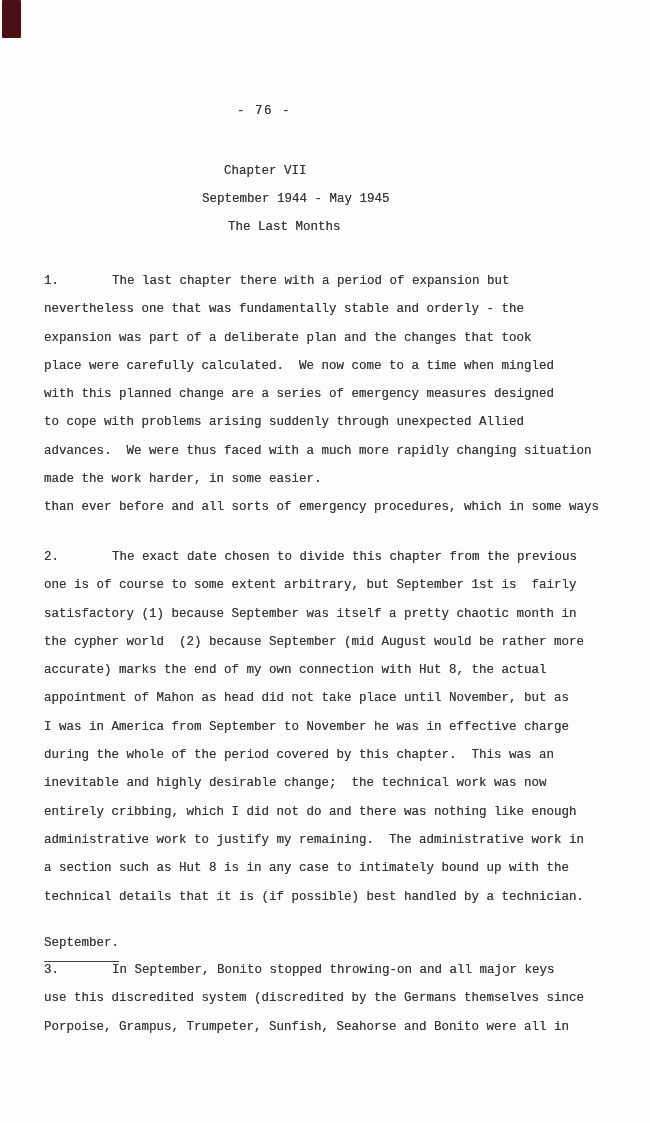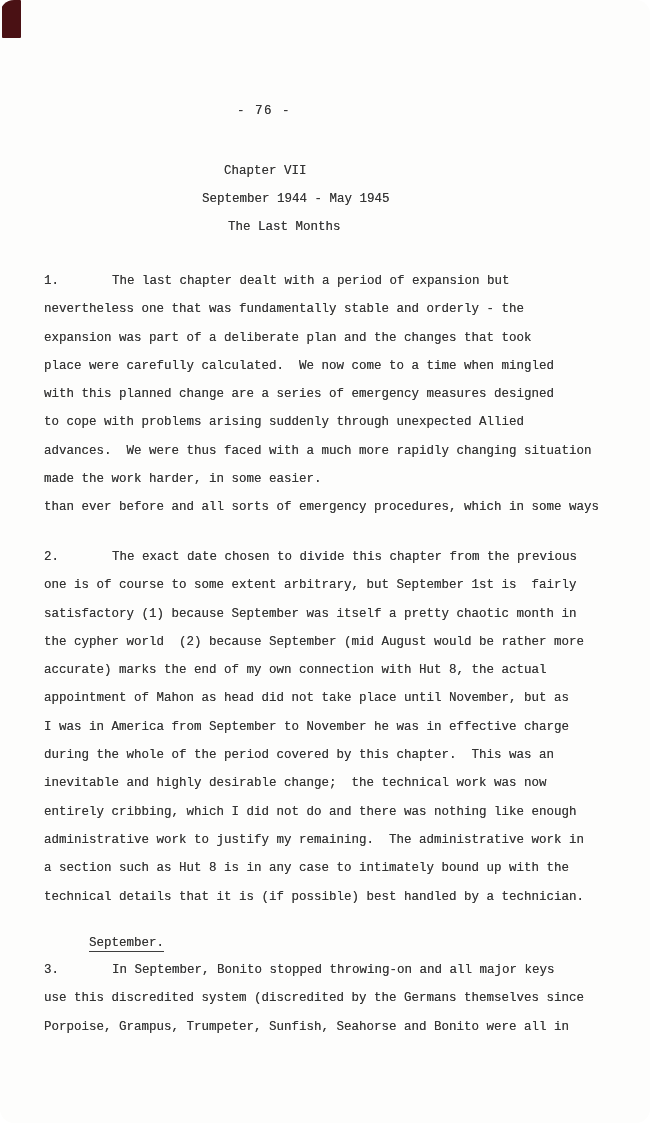--- a/index.html
+++ b/index.html
@@ -5,50 +5,49 @@
   html,body{margin:0;padding:0;background:#ffffff;}
   .page{
     position:relative;
     width:650px;height:1123px;
     background:#fdfdfc;
     font-family:"Liberation Mono","DejaVu Sans Mono",monospace;
     font-size:12.5px;
     color:#343434;
     text-shadow:0 0 .5px rgba(45,45,45,.65);
     overflow:hidden;
-    border-radius:14px;
   }
   .corner-mark{
     position:absolute;top:0;left:2px;width:19px;height:38px;
     background:#4a1114;border-radius:1px;
   }
   .hline{position:absolute;white-space:pre;line-height:28px;}
   .pageno{top:97px;left:237px;letter-spacing:1.5px;}
   .chapter{top:157px;left:224px;}
   .period{top:185px;left:190px;margin-left:12px;}
   .subtitle{top:213px;left:228px;}
   .para{position:absolute;left:44px;}
   .line{white-space:pre;line-height:28.3px;height:28.3px;}
   .pnum{display:inline-block;width:68px;}
-  .underline{border-bottom:1.3px solid #3e3e3e;padding-bottom:1px;margin-left:45px;}
+  .underline{border-bottom:1.3px solid #3e3e3e;padding-bottom:11px;}
 </style>
 </head>
 <body>
 
 <div class="page">
 
   <div class="corner-mark"></div>
 
   <div class="hline pageno">- 76 -</div>
   <div class="hline chapter">Chapter VII</div>
   <div class="hline period">September 1944 - May 1945</div>
   <div class="hline subtitle">The Last Months</div>
 
   <div class="para" style="top:267px">
-    <div class="line"><span class="pnum">1.</span><span>The last chapter dealt with a period of expansion but</span></div>
+    <div class="line"><span class="pnum">1.</span><span>The last chapter there with a period of expansion but</span></div>
     <div class="line">nevertheless one that was fundamentally stable and orderly - the</div>
     <div class="line">expansion was part of a deliberate plan and the changes that took</div>
     <div class="line">place were carefully calculated.  We now come to a time when mingled</div>
     <div class="line">with this planned change are a series of emergency measures designed</div>
     <div class="line">to cope with problems arising suddenly through unexpected Allied</div>
     <div class="line">advances.  We were thus faced with a much more rapidly changing situation</div>
     <div class="line">made the work harder, in some easier.</div>
     <div class="line">than ever before and all sorts of emergency procedures, which in some ways</div>
   </div>
 

